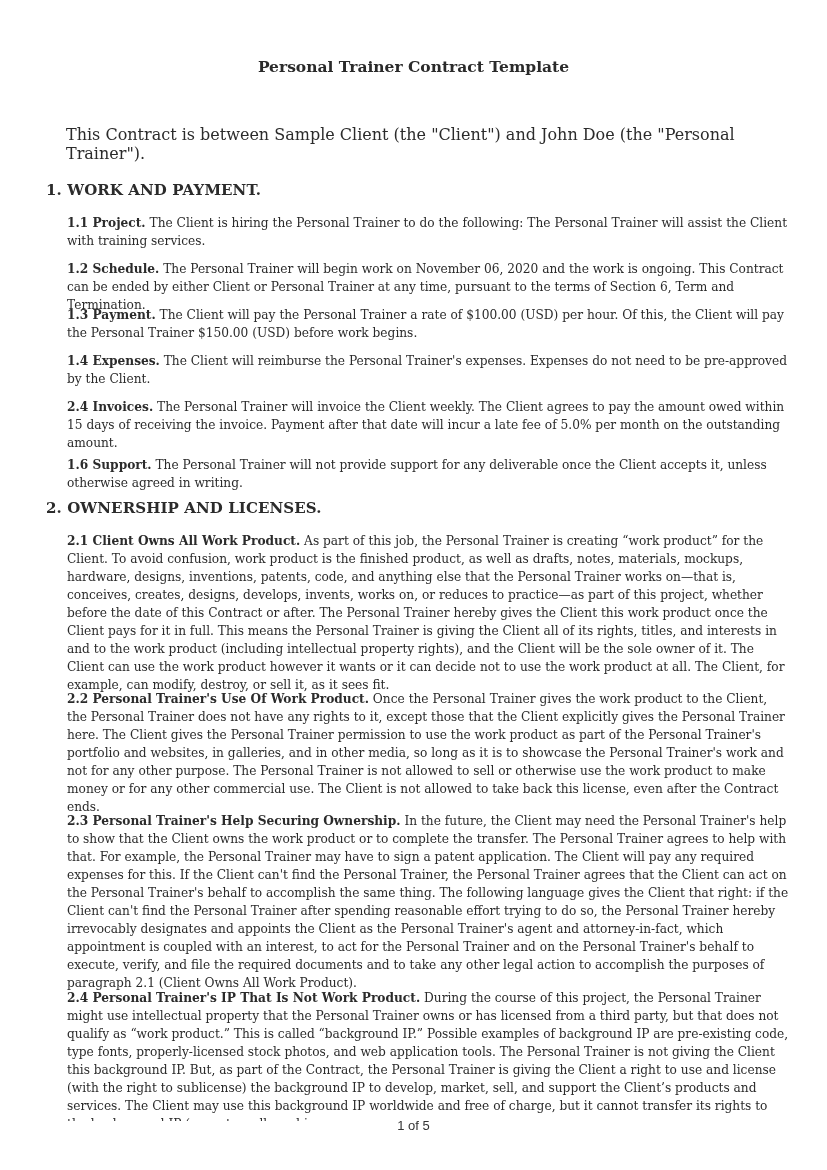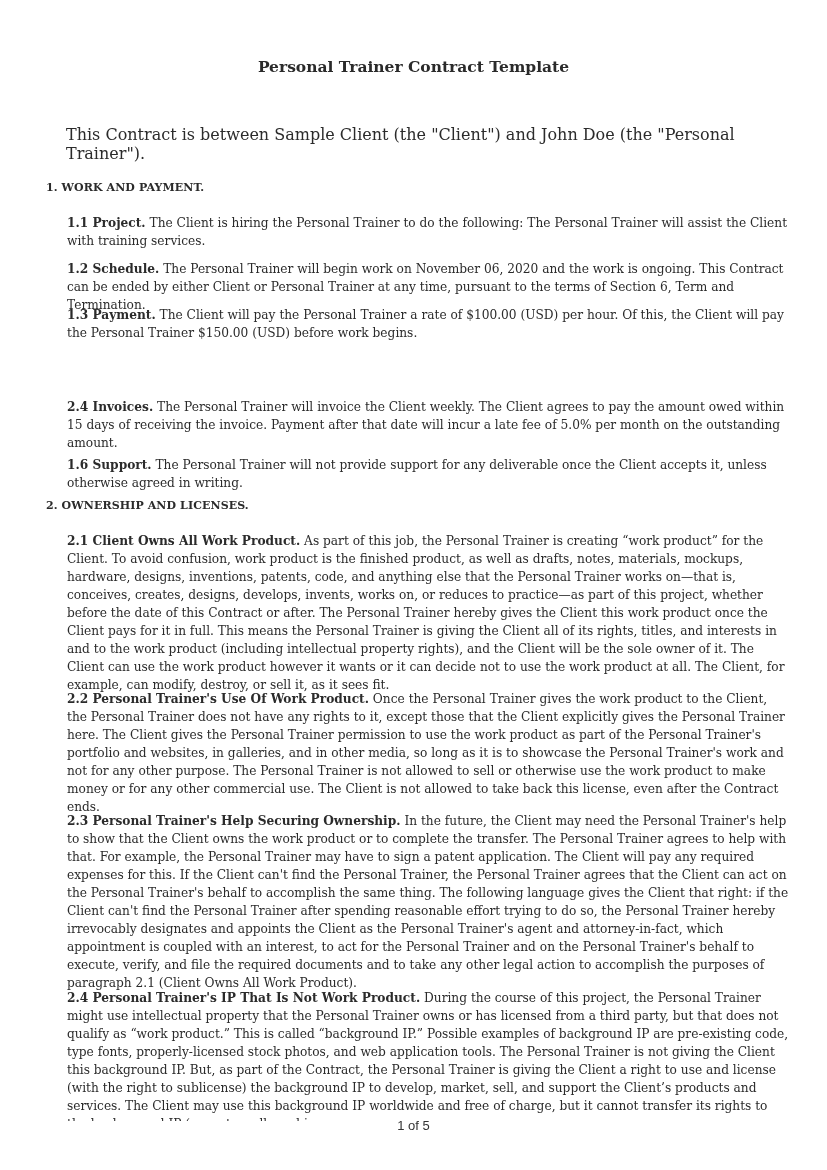--- a/index.html
+++ b/index.html
@@ -5,21 +5,21 @@
   html, body { margin: 0; padding: 0; background: #ffffff; }
   body { width: 827px; height: 1170px; position: relative; overflow: hidden;
          font-family: "DejaVu Serif", "Liberation Serif", serif; color: #2b2b2b; }
   .page { position: absolute; left: 0; top: 0; width: 827px; height: 1170px; }
   .title { position: absolute; top: 57px; left: 0; width: 827px; text-align: center;
            font-size: 15.5px; font-weight: bold; color: #2a2a2a; letter-spacing: 0; }
   .intro { position: absolute; left: 54px; width: 750px; font-size: 16px; line-height: 19px; margin: 12px; }
   .intro1 { top: 113px; }
   .intro2 { top: 145px; }
   .intro2 em { font-style: italic; }
-  .section-heading { position: absolute; left: 46px; font-size: 11px; font-weight: bold; margin: 0; letter-spacing: 0.1px; }
+  .section-heading { position: absolute; left: 46px; font-size: 15px; font-weight: bold; margin: 0; letter-spacing: 0.1px; }
   .sh1 { top: 181px; }
   .sh2 { top: 499px; }
   .clause { position: absolute; left: 67px; width: 722px; font-size: 12.2px; line-height: 18px; margin: 0;
             text-align: left; }
   .clause .lead { font-weight: bold; }
   .footer { position: absolute; top: 1118px; left: 0; width: 827px; text-align: center;
             font-family: Liberation Sans, sans-serif; font-size: 13px; color: #333; }
 </style>
 </head>
 <body>
@@ -32,20 +32,21 @@
 
 
   <p class="section-heading sh1">1. WORK AND PAYMENT.</p>
 
   <p class="clause" style="top:214px"><span class="lead">1.1 Project.</span><span> The Client is hiring the Personal Trainer to do the following: The Personal Trainer will assist the Client with training services.</span></p>
 
   <p class="clause" style="top:260px"><span class="lead">1.2 Schedule.</span><span> The Personal Trainer will begin work on November 06, 2020 and the work is ongoing. This Contract can be ended by either Client or Personal Trainer at any time, pursuant to the terms of Section 6, Term and Termination.</span></p>
 
   <p class="clause" style="top:306px"><span class="lead">1.3 Payment.</span><span> The Client will pay the Personal Trainer a rate of $100.00 (USD) per hour. Of this, the Client will pay the Personal Trainer $150.00 (USD) before work begins.</span></p>
 
+  <p class="clause" style="top:352px"><span class="lead">1.4 Expenses.</span><span> The Client will reimburse the Personal Trainer's expenses. Expenses do not need to be pre-approved by the Client.</span></p>
 
   <p class="clause" style="top:398px"><span class="lead">2.4 Invoices.</span><span> The Personal Trainer will invoice the Client weekly. The Client agrees to pay the amount owed within 15 days of receiving the invoice. Payment after that date will incur a late fee of 5.0% per month on the outstanding amount.</span></p>
 
   <p class="clause" style="top:456px"><span class="lead">1.6 Support.</span><span> The Personal Trainer will not provide support for any deliverable once the Client accepts it, unless otherwise agreed in writing.</span></p>
 
   <p class="section-heading sh2">2. OWNERSHIP AND LICENSES.</p>
 
   <p class="clause" style="top:532px"><span class="lead">2.1 Client Owns All Work Product.</span><span> As part of this job, the Personal Trainer is creating “work product” for the Client. To avoid confusion, work product is the finished product, as well as drafts, notes, materials, mockups, hardware, designs, inventions, patents, code, and anything else that the Personal Trainer works on—that is, conceives, creates, designs, develops, invents, works on, or reduces to practice—as part of this project, whether before the date of this Contract or after. The Personal Trainer hereby gives the Client this work product once the Client pays for it in full. This means the Personal Trainer is giving the Client all of its rights, titles, and interests in and to the work product (including intellectual property rights), and the Client will be the sole owner of it. The Client can use the work product however it wants or it can decide not to use the work product at all. The Client, for example, can modify, destroy, or sell it, as it sees fit.</span></p>
 
   <p class="clause" style="top:690px"><span class="lead">2.2 Personal Trainer's Use Of Work Product.</span><span> Once the Personal Trainer gives the work product to the Client, the Personal Trainer does not have any rights to it, except those that the Client explicitly gives the Personal Trainer here. The Client gives the Personal Trainer permission to use the work product as part of the Personal Trainer's portfolio and websites, in galleries, and in other media, so long as it is to showcase the Personal Trainer's work and not for any other purpose. The Personal Trainer is not allowed to sell or otherwise use the work product to make money or for any other commercial use. The Client is not allowed to take back this license, even after the Contract ends.</span></p>

